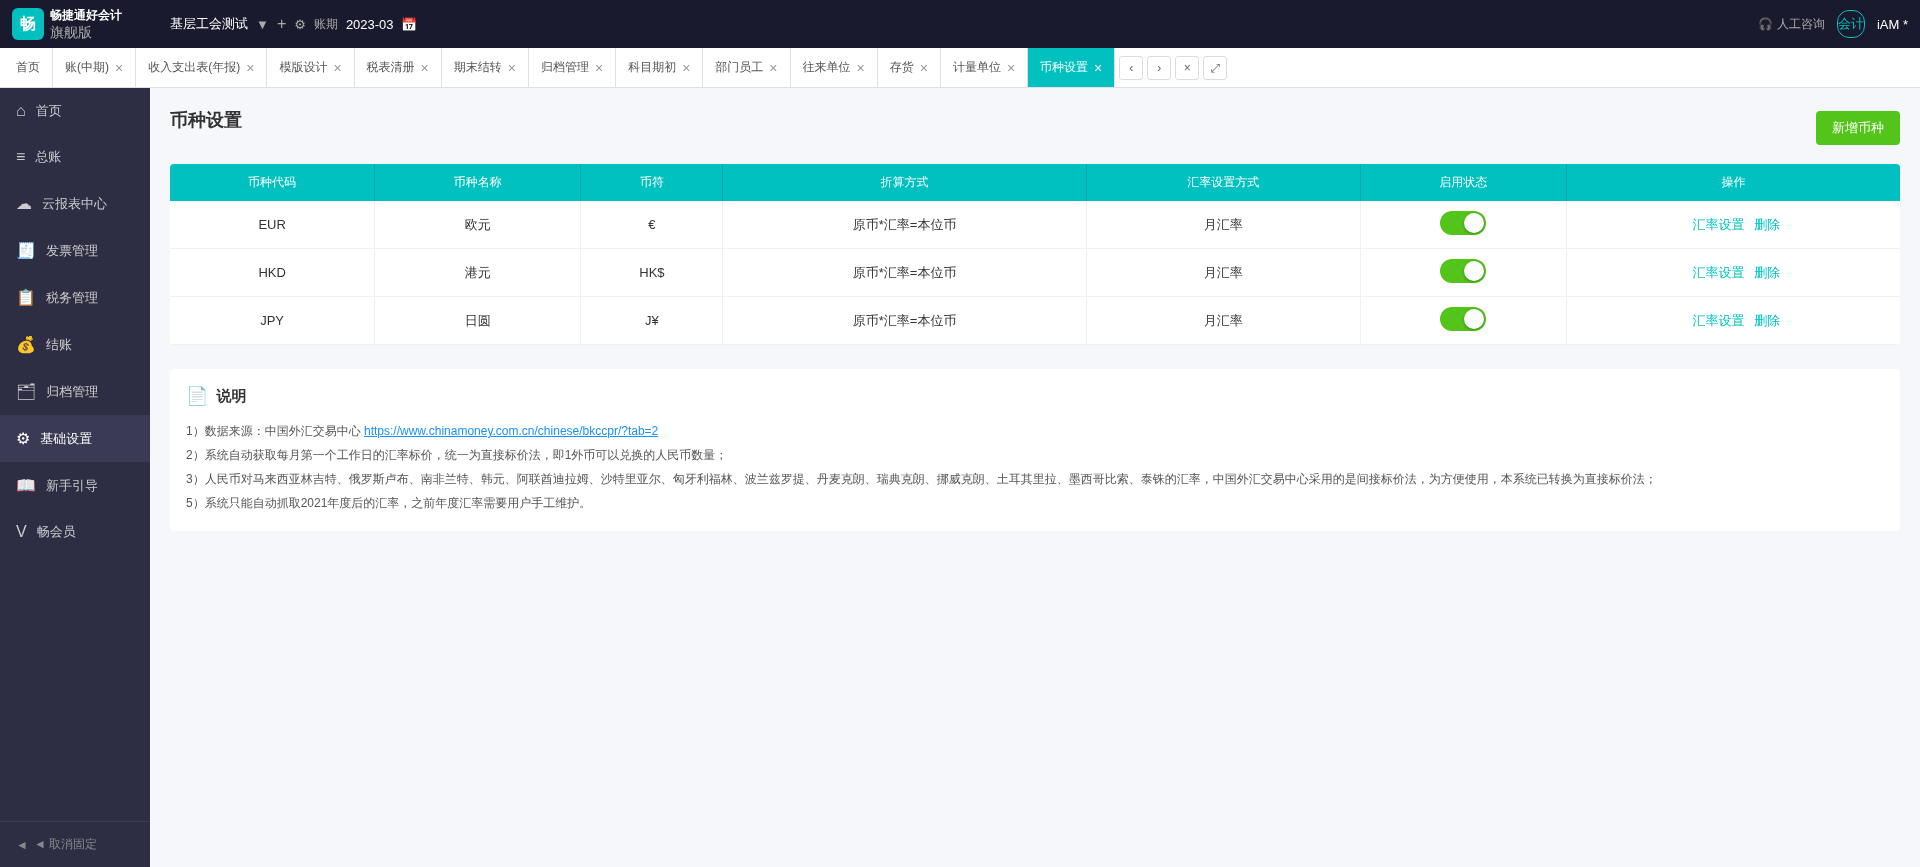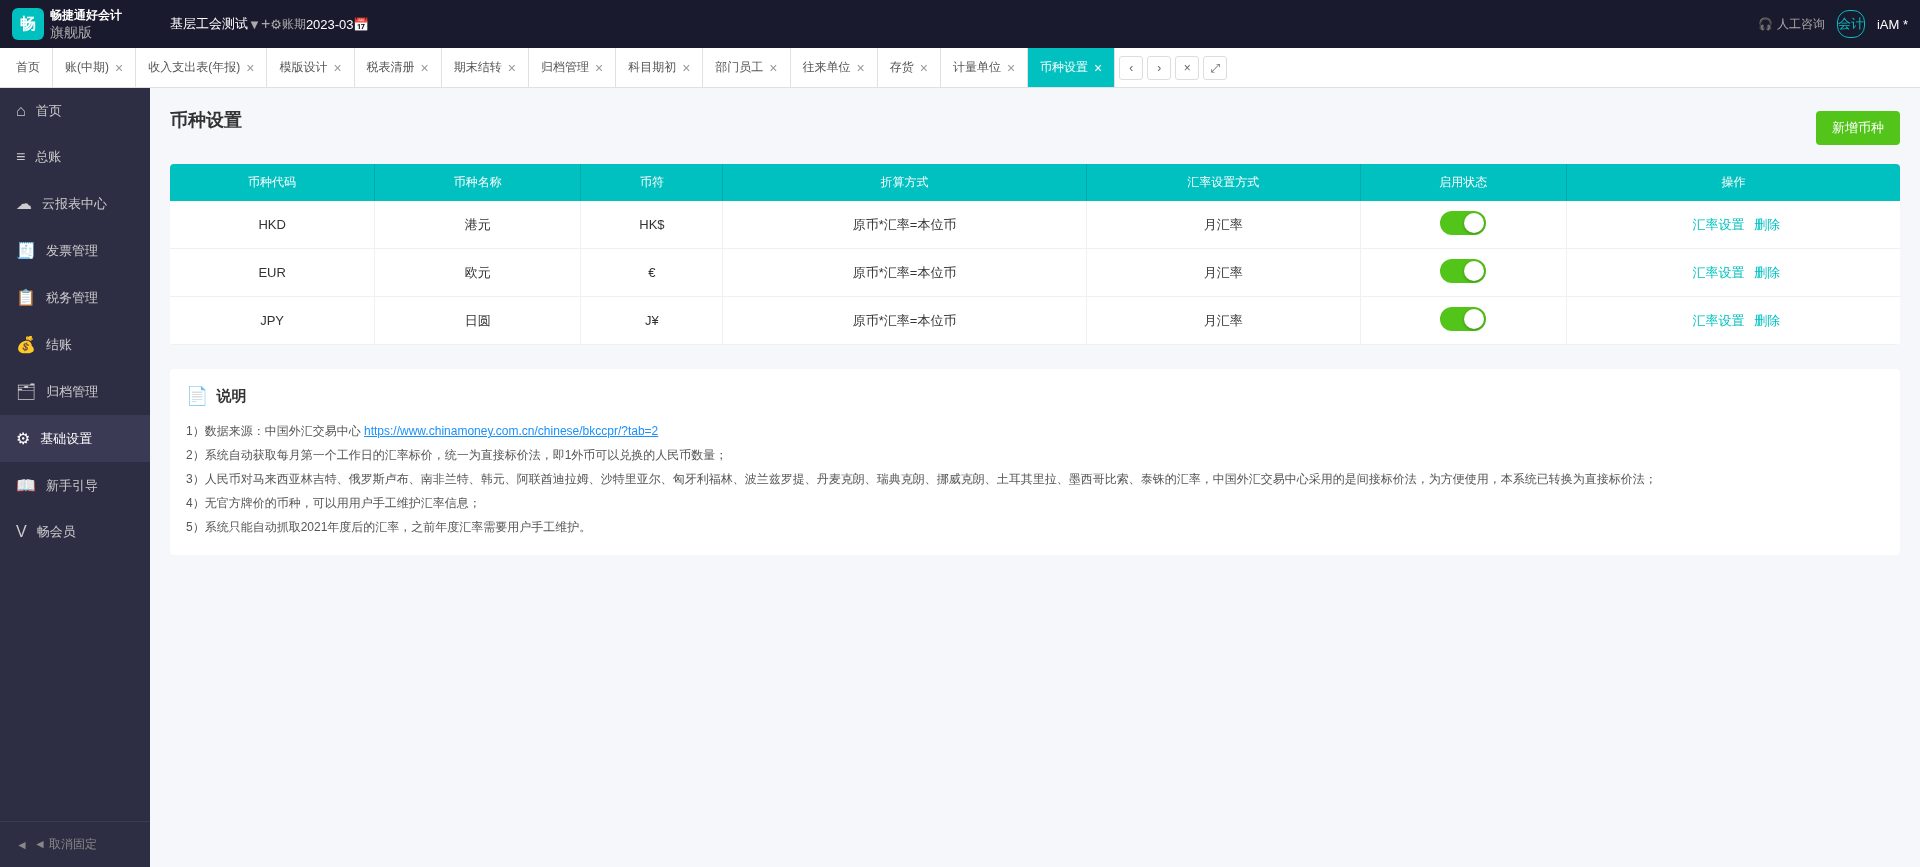--- a/index.html
+++ b/index.html
@@ -4,21 +4,21 @@
   <style>
     * { box-sizing: border-box; margin: 0; padding: 0; }
     body { font-family: "Microsoft YaHei", "PingFang SC", sans-serif; font-size: 13px; background: #f0f2f5; display: flex; flex-direction: column; height: 867px; overflow: hidden; }
 
     
     .top-bar { height: 48px; background: #1a1a2e; display: flex; align-items: center; padding: 0 12px; gap: 8px; flex-shrink: 0; }
     .top-bar-logo { display: flex; align-items: center; gap: 6px; width: 150px; }
     .logo-icon { width: 32px; height: 32px; background: #00c0c0; border-radius: 6px; display: flex; align-items: center; justify-content: center; color: white; font-size: 16px; font-weight: bold; }
     .logo-text { color: white; font-size: 12px; font-weight: bold; }
     .logo-sub { color: #aaa; font-size: 14px; }
-    .top-bar-center { flex: 1; display: flex; align-items: center; }
+    .top-bar-center { flex: 1; display: flex; align-items: center; gap: 8px; }
     .company-name { color: white; font-size: 13px; }
     .dropdown-arrow { color: #aaa; cursor: pointer; }
     .add-btn { color: #aaa; cursor: pointer; font-size: 16px; }
     .settings-btn { color: #aaa; cursor: pointer; }
     .period-label { color: #aaa; font-size: 12px; }
     .period-value { color: white; font-size: 13px; }
     .calendar-icon { color: #00c0c0; cursor: pointer; }
     .top-bar-right { display: flex; align-items: center; gap: 12px; }
     .consult-btn { color: #aaa; font-size: 12px; cursor: pointer; display: flex; align-items: center; gap: 4px; }
     .account-btn { background: transparent; border: 1px solid #00c0c0; color: #00c0c0; padding: 4px 0; border-radius: 12px; cursor: pointer; font-size: 13px; }
@@ -234,41 +234,41 @@
             <th>币种名称</th>
             <th>币符</th>
             <th>折算方式</th>
             <th>汇率设置方式</th>
             <th>启用状态</th>
             <th>操作</th>
           </tr>
         </thead>
         <tbody id="table-body">
         <tr>
+    <td>EUR</td>
+    <td>欧元</td>
+    <td>€</td>
+    <td>原币*汇率=本位币</td>
+    <td>月汇率</td>
+    <td>
+      <div class="toggle">
+        <div class="toggle-track">
+          <div class="toggle-thumb"></div>
+        </div>
+      </div>
+    </td>
+    <td>
+      <a class="action-link">汇率设置</a>
+      <a class="delete-link">删除</a>
+    </td>
+  </tr>
+            <tr>
     <td>HKD</td>
     <td>港元</td>
     <td>HK$</td>
-    <td>原币*汇率=本位币</td>
-    <td>月汇率</td>
-    <td>
-      <div class="toggle">
-        <div class="toggle-track">
-          <div class="toggle-thumb"></div>
-        </div>
-      </div>
-    </td>
-    <td>
-      <a class="action-link">汇率设置</a>
-      <a class="delete-link">删除</a>
-    </td>
-  </tr>
-            <tr>
-    <td>EUR</td>
-    <td>欧元</td>
-    <td>€</td>
     <td>原币*汇率=本位币</td>
     <td>月汇率</td>
     <td>
       <div class="toggle">
         <div class="toggle-track">
           <div class="toggle-thumb"></div>
         </div>
       </div>
     </td>
     <td>
@@ -299,20 +299,19 @@
 
       <div class="notes-section">
         <div class="notes-title">
           <span class="notes-icon">📄</span>
           <span>说明</span>
         </div>
         <div class="notes-content">
           <div>1）数据来源：中国外汇交易中心 <a class="notes-link" href="#">https://www.chinamoney.com.cn/chinese/bkccpr/?tab=2</a></div>
           <div>2）系统自动获取每月第一个工作日的汇率标价，统一为直接标价法，即1外币可以兑换的人民币数量；</div>
           <div>3）人民币对马来西亚林吉特、俄罗斯卢布、南非兰特、韩元、阿联酋迪拉姆、沙特里亚尔、匈牙利福林、波兰兹罗提、丹麦克朗、瑞典克朗、挪威克朗、土耳其里拉、墨西哥比索、泰铢的汇率，中国外汇交易中心采用的是间接标价法，为方便使用，本系统已转换为直接标价法；</div>
-          <div>4）无官方牌价的币种，可以用用户手工维护汇率信息；</div>
           <div>5）系统只能自动抓取2021年度后的汇率，之前年度汇率需要用户手工维护。</div>
         </div>
       </div>
 
     </div>
   </div>
 </div>
 
 </body></html>

